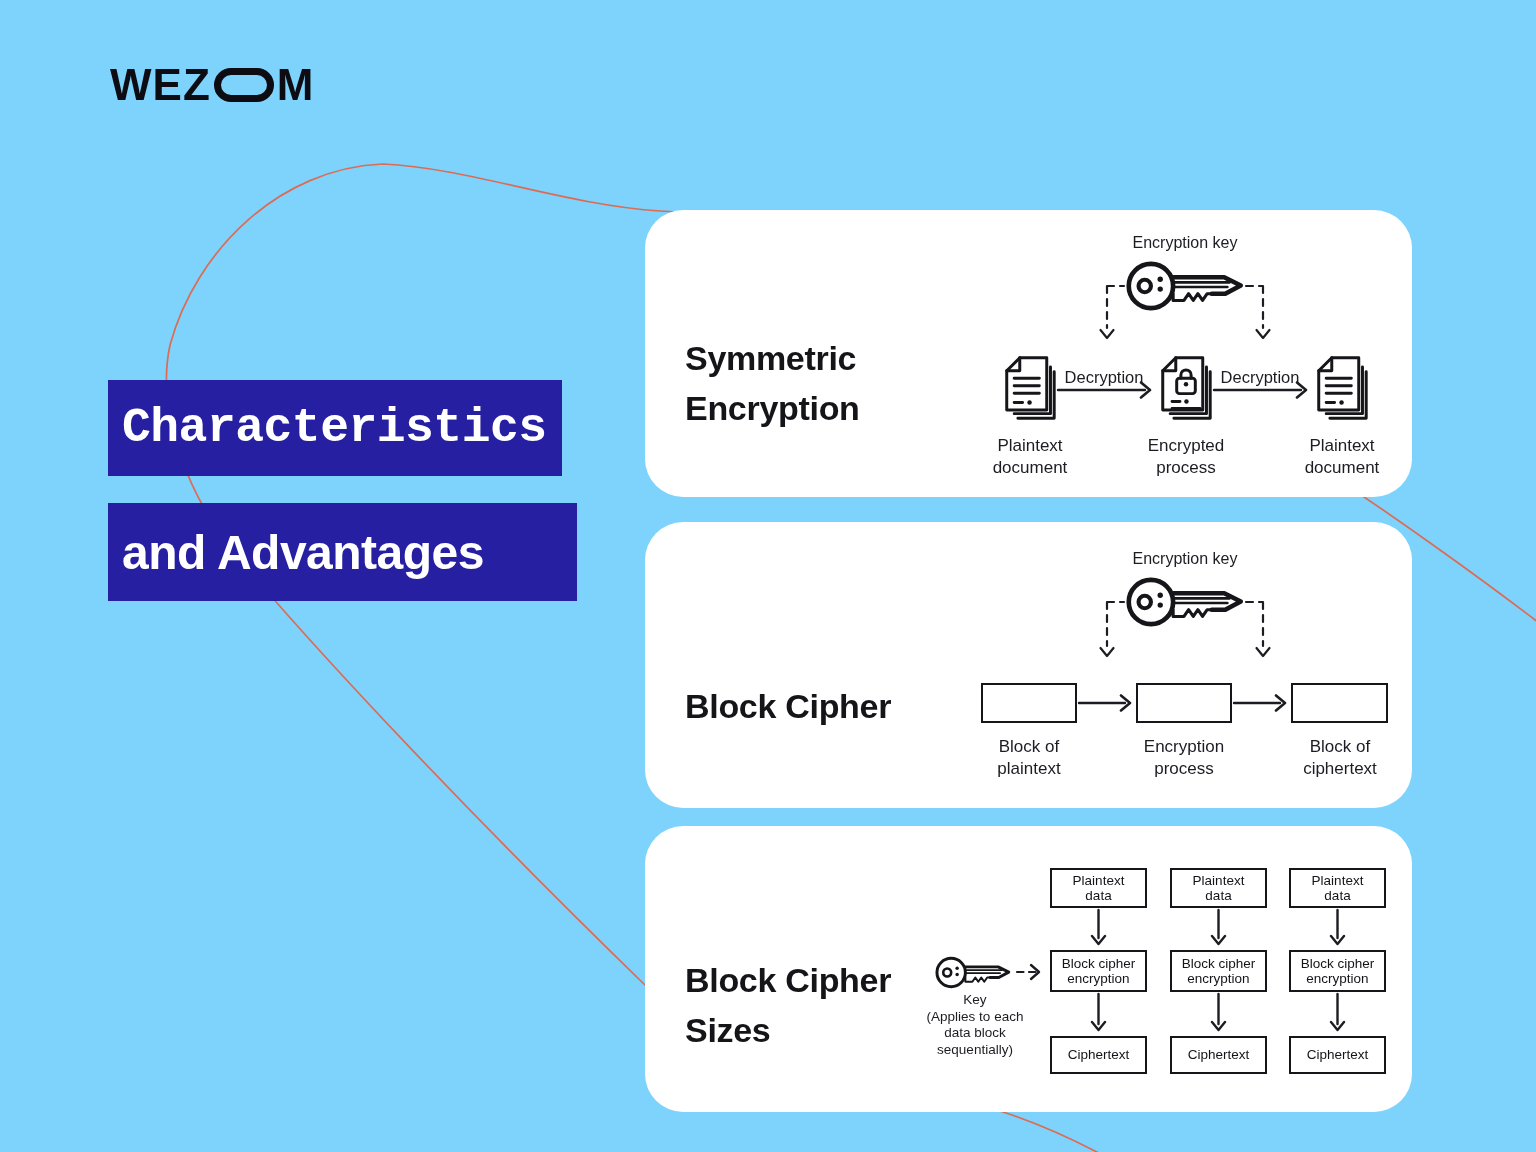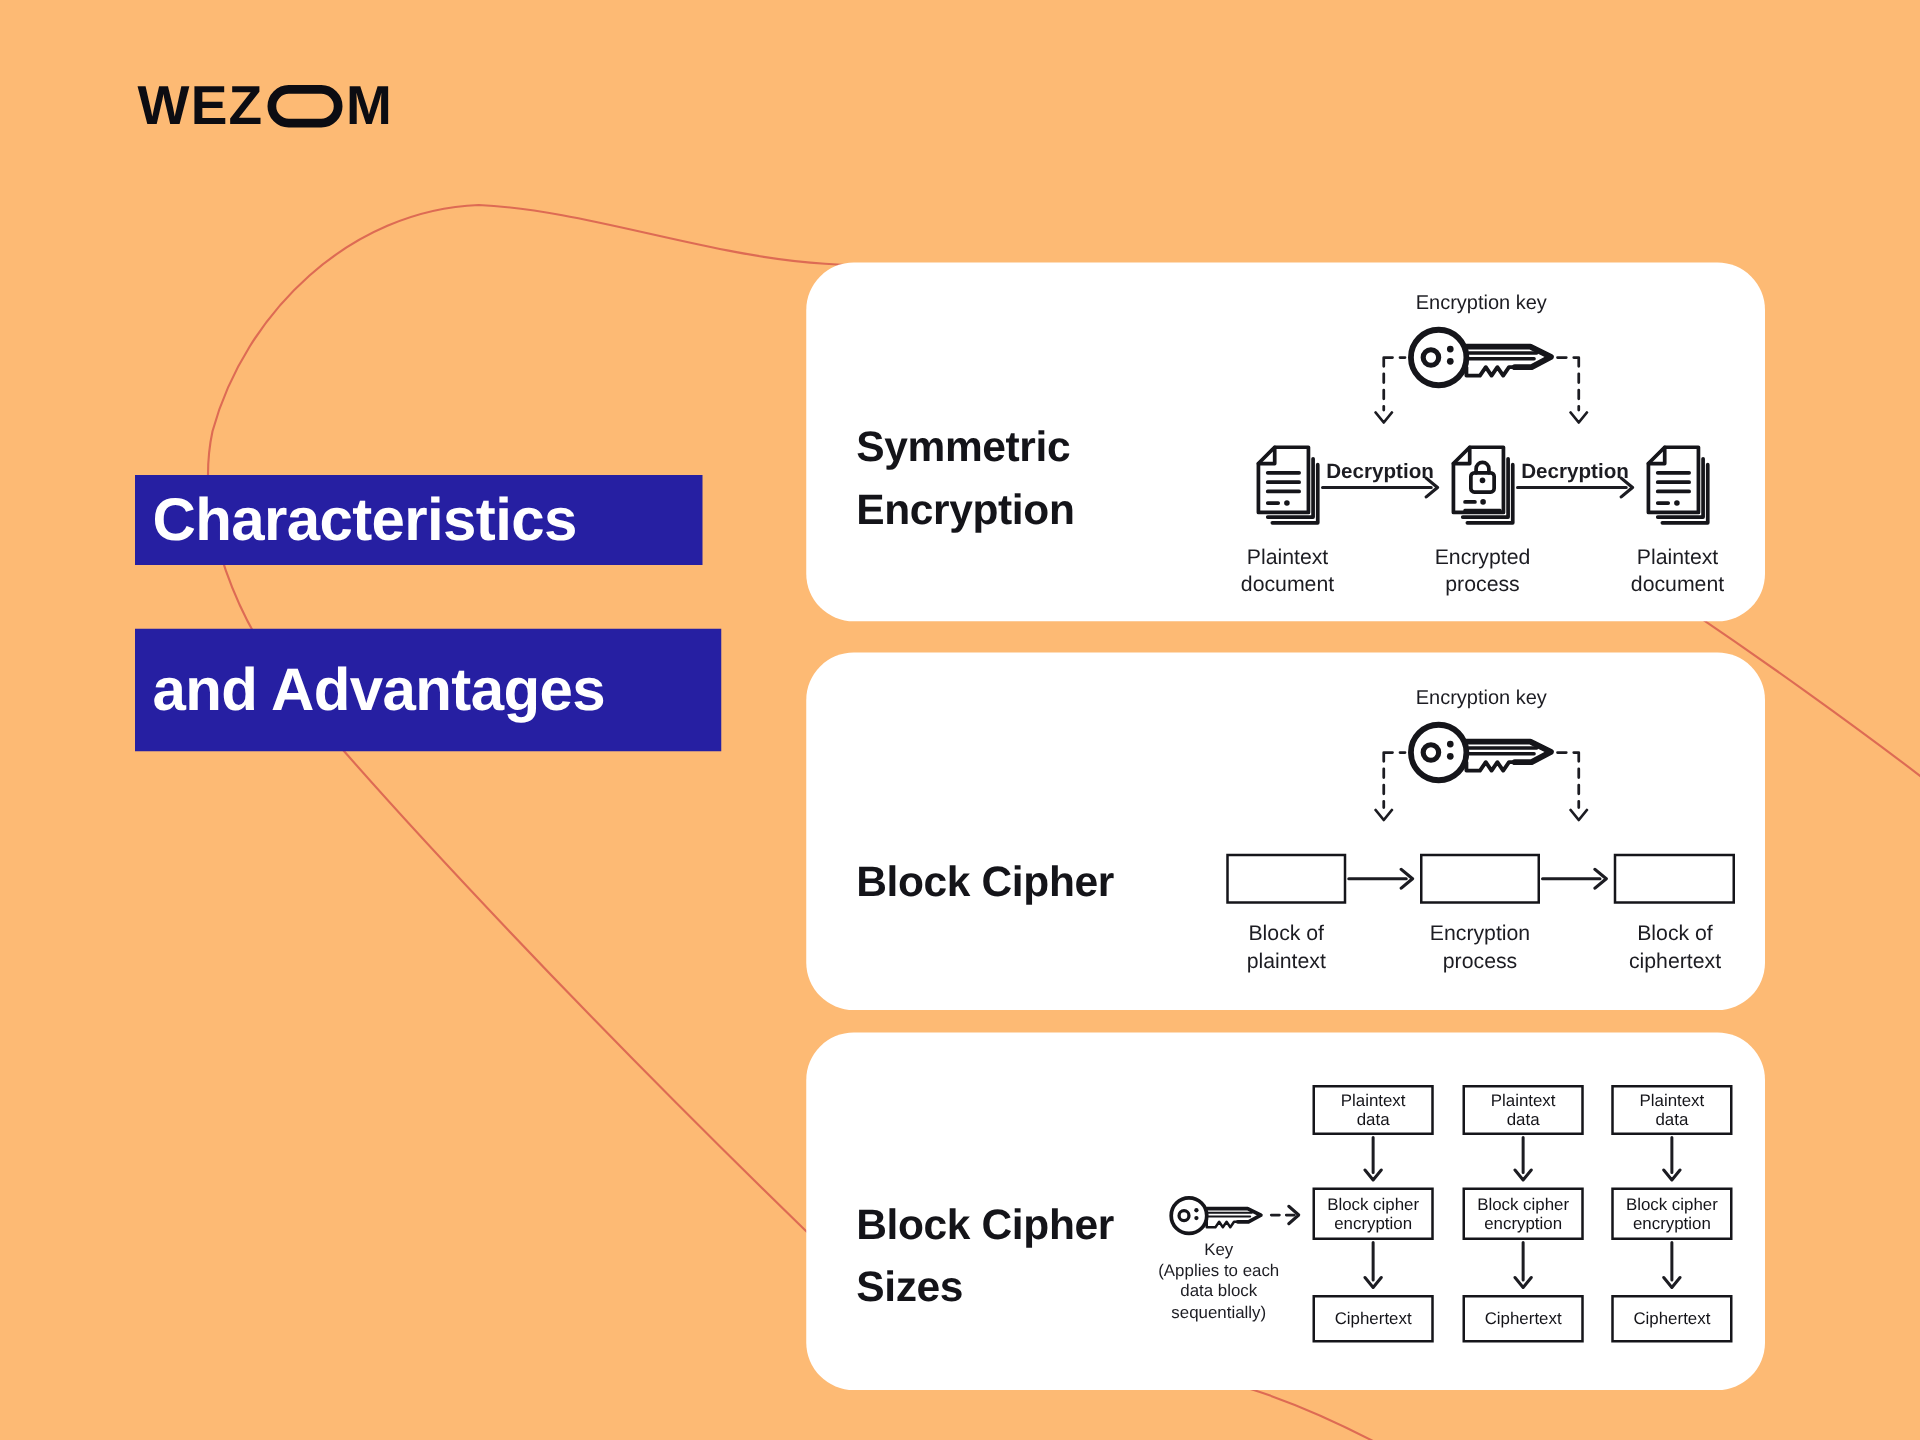--- a/index.html
+++ b/index.html
@@ -3,21 +3,21 @@
 <meta charset="utf-8">
 <style>
   html,body{margin:0;padding:0;}
   body{
     font-family:"Liberation Sans", sans-serif;
     background:#c9d2f0;
   }
   .stage{
     position:relative;
     width:1536px;height:1152px;
-    background:#fdba74;
+    background:#7dd3fc;
     overflow:hidden;
   }
   .curve-svg{position:absolute;left:0;top:0;z-index:1;}
 
   
   .logo{
     position:absolute;left:110px;top:60px;z-index:3;
     display:flex;align-items:center;
     font-size:44px;font-weight:700;letter-spacing:1px;color:#0c0c12;
   }
@@ -28,21 +28,21 @@
   }
 
   
   .title-box{
     position:absolute;z-index:3;
     background:#261fa2;color:#ffffff;
     display:flex;align-items:center;
     padding:0 14px;box-sizing:border-box;
     font-size:48px;font-weight:700;letter-spacing:-0.5px;
   }
-  .title-box.one{left:108px;top:380px;width:454px;height:72px;}
+  .title-box.one{left:108px;top:380px;width:454px;height:96px;font-family:Liberation Mono, monospace;}
   .title-box.two{left:108px;top:503px;width:469px;height:98px;}
 
   
   .card{
     position:absolute;left:645px;width:767px;height:287px;z-index:2;
     background:#ffffff;border-radius:38px;
   }
   .card.c1{top:210px;}
   .card.c2{top:522px;height:286px;}
   .card.c3{top:826px;height:286px;}
@@ -61,21 +61,21 @@
   .key-label{
     position:absolute;width:220px;text-align:center;
     font-size:16px;color:#1c1c22;
   }
   .diag-label{
     position:absolute;width:150px;text-align:center;
     font-size:17px;line-height:21.5px;color:#1c1c22;white-space:pre-line;
   }
   .arrow-label{
     position:absolute;width:140px;text-align:center;
-    font-size:16.5px;color:#1c1c22;font-weight:bold;
+    font-size:16.5px;color:#1c1c22;
   }
   .diag-svg{position:absolute;left:0;top:0;}
 
   .rect-box{
     position:absolute;box-sizing:border-box;
     border:2.5px solid #15151a;background:#fff;
   }
   .cell{
     position:absolute;box-sizing:border-box;
     border:2.5px solid #15151a;background:#fff;

